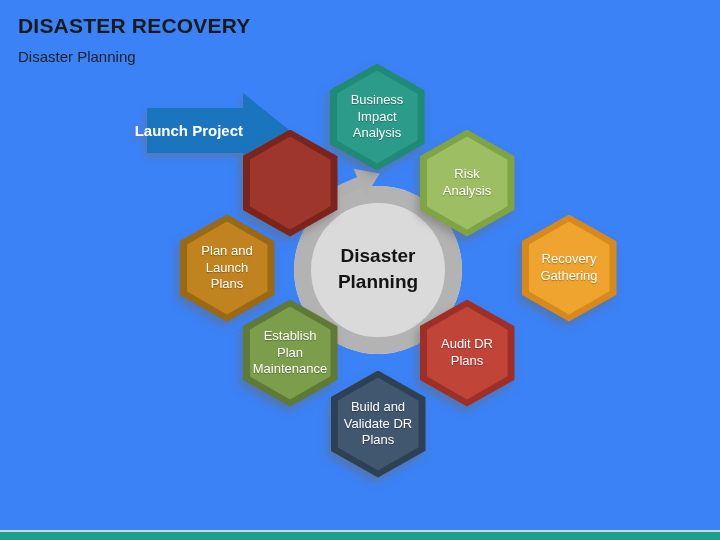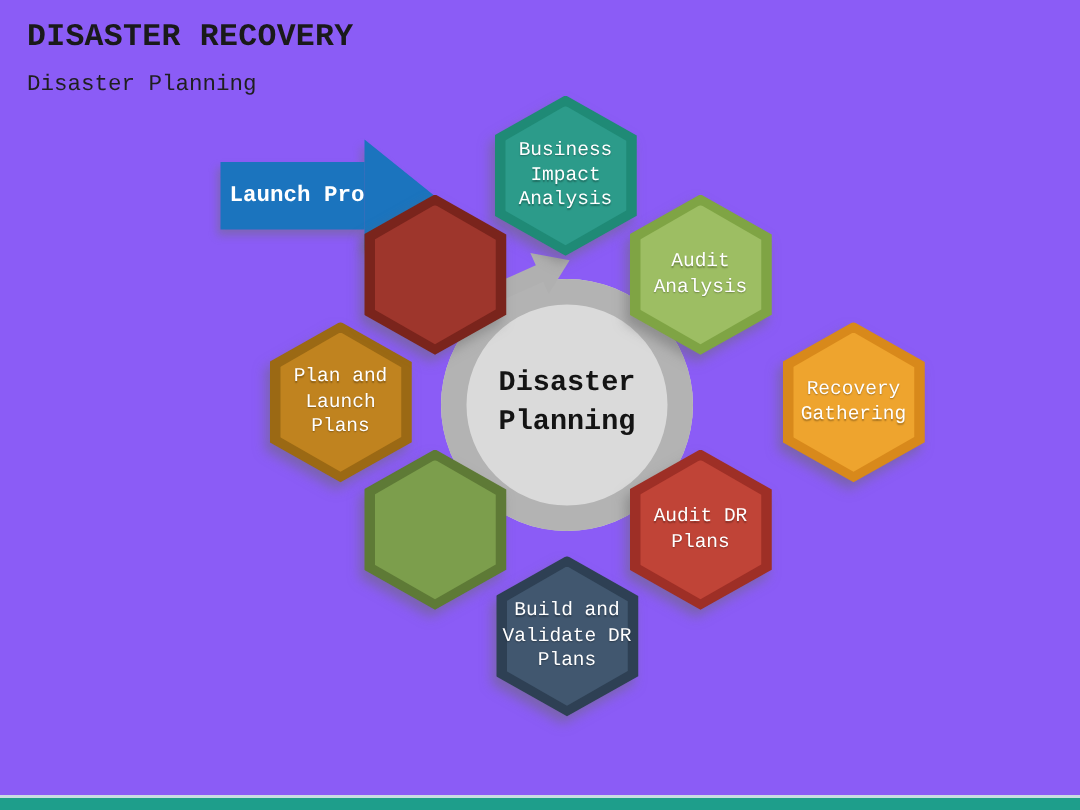--- a/index.html
+++ b/index.html
@@ -1,32 +1,32 @@
 <!DOCTYPE html>
 <html><head>
 <meta charset="utf-8">
 <style>
   html,body{margin:0;padding:0;background:#ffffff;}
   body{width:720px;height:540px;overflow:hidden;font-family:"Liberation Sans",sans-serif;position:relative;}
-  .slide{position:absolute;inset:0;background:#8b5cf6;font-family:Liberation Mono, monospace;}
+  .slide{position:absolute;inset:0;background:#3b82f6;}
 
   .slide-title{position:absolute;left:18px;top:14px;font-size:21px;font-weight:bold;color:#1a1a1a;letter-spacing:.2px;}
   .slide-subtitle{position:absolute;left:18px;top:48px;font-size:15px;color:#1f1f1f;}
 
   .diagram{position:absolute;inset:0;}
 
   
   .disc{position:absolute;left:294px;top:186px;width:168px;height:168px;border-radius:50%;background:#dadada;z-index:5;}
   .ring{position:absolute;left:294px;top:186px;width:134px;height:134px;border:17px solid #b3b3b3;border-radius:50%;z-index:6;}
   .flow-arrow{position:absolute;left:330px;top:158px;width:52px;height:52px;z-index:7;transform:rotate(-24deg);}
   .center-label{position:absolute;left:318px;top:243px;width:120px;text-align:center;font-size:19px;font-weight:bold;color:#141414;line-height:1.35;z-index:8;}
 
   
   .launch{position:absolute;left:147px;top:93px;z-index:10;filter:drop-shadow(-2px 4px 3px rgba(110,110,110,.45));}
-  .launch-body{position:absolute;left:0;top:15px;width:96px;height:45px;display:flex;align-items:center;justify-content:flex-start;}
+  .launch-body{position:absolute;left:0;top:15px;width:96px;height:45px;display:flex;align-items:center;justify-content:flex-end;}
   .launch-label{color:#ffffff;font-size:15px;font-weight:bold;white-space:nowrap;padding-left:6px;}
   .launch-head{position:absolute;left:96px;top:0;width:0;height:0;border-top:37px solid transparent;border-bottom:37px solid transparent;border-left:46px solid #1b74be;}
 
   
   .hex-layer{position:absolute;inset:0;z-index:20;}
   .hex{position:absolute;width:95px;height:107px;filter:drop-shadow(-3px 5px 4px rgba(105,105,105,.5));}
   .hex-outer{position:absolute;inset:0;clip-path:polygon(50% 0%,100% 25%,100% 75%,50% 100%,0% 75%,0% 25%);}
   .hex-inner{position:absolute;left:7px;top:7px;width:81px;height:93px;clip-path:polygon(50% 0%,100% 25%,100% 75%,50% 100%,0% 75%,0% 25%);}
   .hex-label{position:absolute;left:50%;top:50%;transform:translate(-50%,-50%);width:92px;text-align:center;color:#ffffff;font-size:13px;line-height:1.28;text-shadow:0 1px 1px rgba(0,0,0,.3);}
   .hex-label div{white-space:nowrap;}
@@ -64,21 +64,21 @@
             <div>Business</div>
             <div>Impact</div>
             <div>Analysis</div>
           </div>
   </div>
         <div class="hex" style="left: 419.5px; top: 129.5px;">
     <div class="hex-outer" style="background: rgb(127, 164, 68);">
       <div class="hex-inner" style="background: rgb(157, 190, 99);"></div>
     </div>
     <div class="hex-label">
-            <div>Audit</div>
+            <div>Risk</div>
             <div>Analysis</div>
           </div>
   </div>
         <div class="hex" style="left: 481.5px; top: 214.5px; margin-left: 40px;">
     <div class="hex-outer" style="background: rgb(216, 137, 27);">
       <div class="hex-inner" style="background: rgb(238, 164, 46);"></div>
     </div>
     <div class="hex-label">
             <div>Recovery</div>
             <div>Gathering</div>
@@ -100,20 +100,25 @@
     <div class="hex-label">
             <div>Build and</div>
             <div>Validate DR</div>
             <div>Plans</div>
           </div>
   </div>
         <div class="hex" style="left: 242.5px; top: 299.5px;">
     <div class="hex-outer" style="background: rgb(94, 122, 54);">
       <div class="hex-inner" style="background: rgb(124, 158, 76);"></div>
     </div>
+    <div class="hex-label">
+            <div>Establish</div>
+            <div>Plan</div>
+            <div>Maintenance</div>
+          </div>
   </div>
         <div class="hex" style="left: 179.5px; top: 214.5px;">
     <div class="hex-outer" style="background: rgb(155, 105, 20);">
       <div class="hex-inner" style="background: rgb(192, 131, 31);"></div>
     </div>
     <div class="hex-label">
             <div>Plan and</div>
             <div>Launch</div>
             <div>Plans</div>
           </div>

